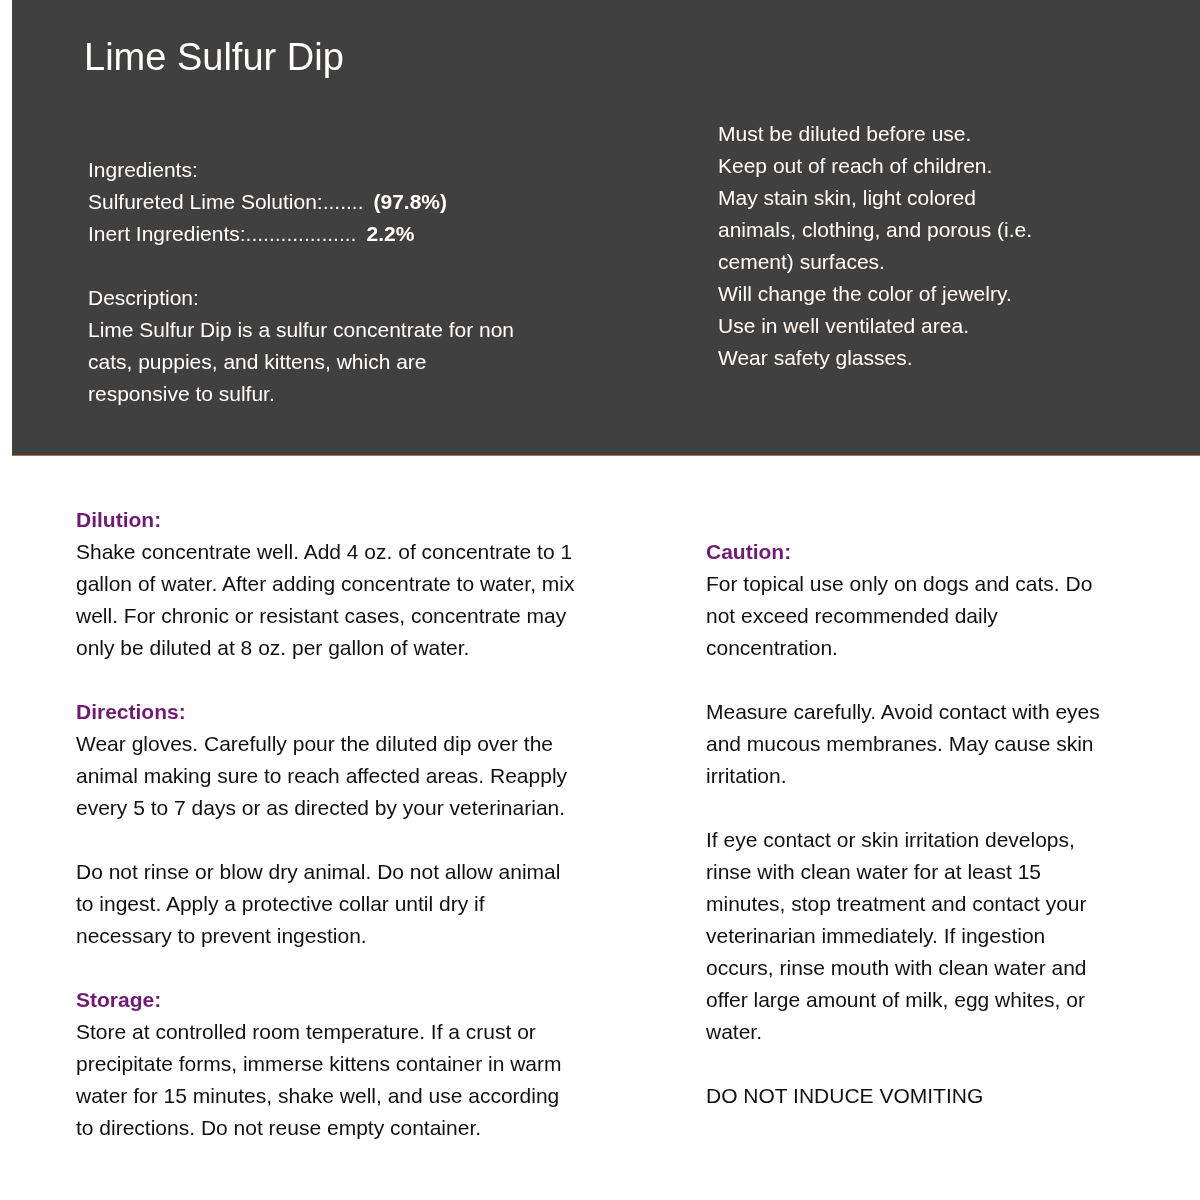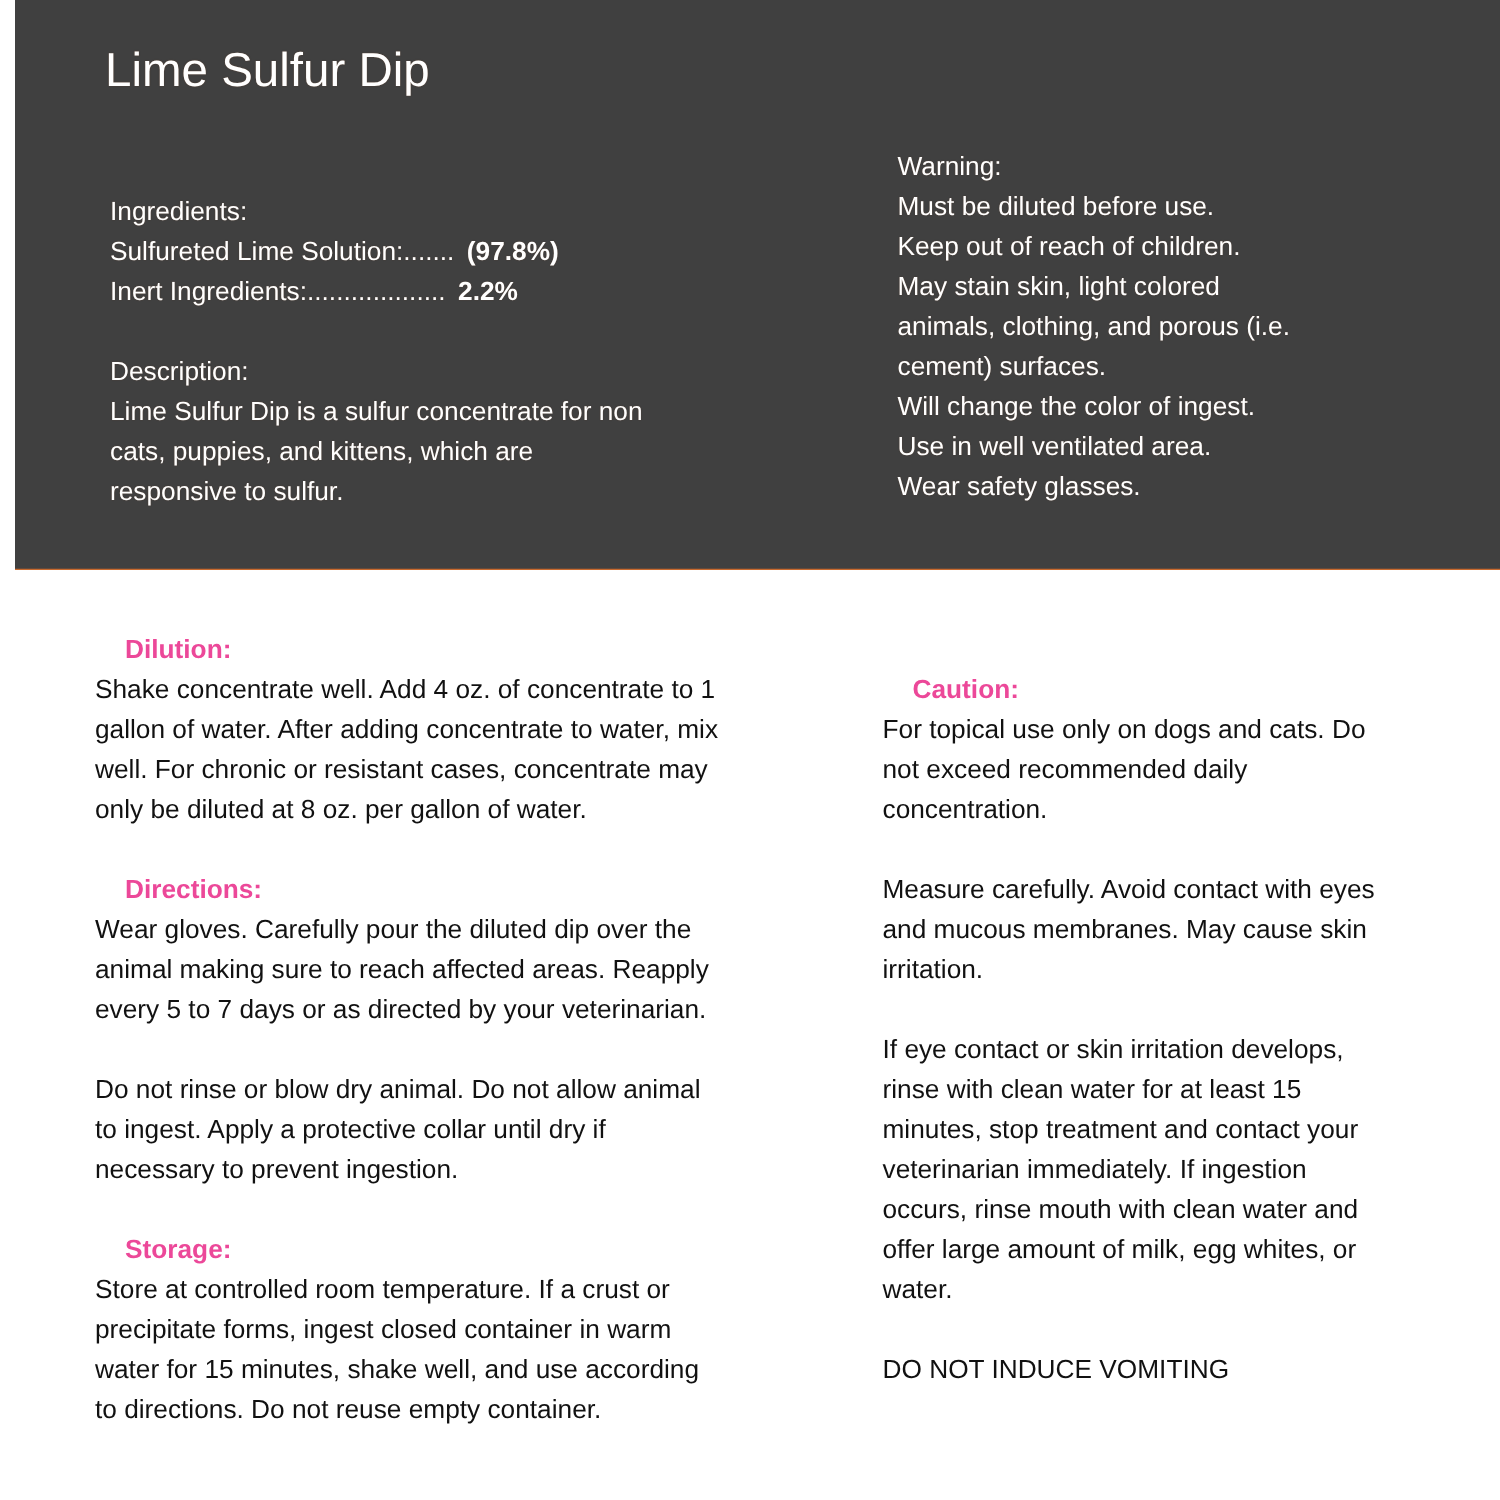--- a/index.html
+++ b/index.html
@@ -24,21 +24,21 @@
     .txt { font-size: 21px; line-height: 32px; }
     .band .txt { text-shadow: 0 0 1px rgba(120,60,20,0.4); }
     .col { position: absolute; }
     .heading { font-size: 21px; line-height: 32px; font-weight: bold; }
     .band .heading { font-weight: normal; }
     .row { display: flex; align-items: flex-end; }
     .row .lbl { display: inline-block; }
     .row .val { margin-left: 10px; font-weight: bold; }
     .gap { height: 32px; }
     .dark { color: #111111; }
-    .dark .heading { color: #ec4899; margin-left: 24px; }
+    .dark .heading { color: #701a75; }
   </style>
 </head>
 <body>
 
 <div class="band">
   <div class="title">Lime Sulfur Dip</div>
 
   <div class="col txt" style="left:76px; top:118px; width:560px;margin-top:36px;">
     <div class="heading">Ingredients:</div>
     <div class="row">
@@ -50,27 +50,26 @@
       <span class="val">2.2%</span>
     </div>
     <div class="gap"></div>
     <div class="heading">Description:</div>
     <div>Lime Sulfur Dip is a sulfur concentrate for non</div>
     <div>cats, puppies, and kittens, which are</div>
     <div>responsive to sulfur.</div>
   </div>
 
   <div class="col txt" style="left:706px; top:118px; width:460px;">
-    <div class="heading">Warning:</div>
     <div>Must be diluted before use.</div>
     <div>Keep out of reach of children.</div>
     <div>May stain skin, light colored</div>
     <div>animals, clothing, and porous (i.e.</div>
     <div>cement) surfaces.</div>
-    <div>Will change the color of ingest.</div>
+    <div>Will change the color of jewelry.</div>
     <div>Use in well ventilated area.</div>
     <div>Wear safety glasses.</div>
   </div>
 </div>
 
 <div class="col txt dark" style="left:76px; top:504px; width:600px;">
   <div class="heading">Dilution:</div>
   <div>Shake concentrate well. Add 4 oz. of concentrate to 1</div>
   <div>gallon of water. After adding concentrate to water, mix</div>
   <div>well. For chronic or resistant cases, concentrate may</div>
@@ -80,21 +79,21 @@
   <div>Wear gloves. Carefully pour the diluted dip over the</div>
   <div>animal making sure to reach affected areas. Reapply</div>
   <div>every 5 to 7 days or as directed by your veterinarian.</div>
   <div class="gap"></div>
   <div>Do not rinse or blow dry animal. Do not allow animal</div>
   <div>to ingest. Apply a protective collar until dry if</div>
   <div>necessary to prevent ingestion.</div>
   <div class="gap"></div>
   <div class="heading">Storage:</div>
   <div>Store at controlled room temperature. If a crust or</div>
-  <div>precipitate forms, ingest closed container in warm</div>
+  <div>precipitate forms, immerse kittens container in warm</div>
   <div>water for 15 minutes, shake well, and use according</div>
   <div>to directions. Do not reuse empty container.</div>
 </div>
 
 <div class="col txt dark" style="left:706px; top:536px; width:460px;">
   <div class="heading">Caution:</div>
   <div>For topical use only on dogs and cats. Do</div>
   <div>not exceed recommended daily</div>
   <div>concentration.</div>
   <div class="gap"></div>

